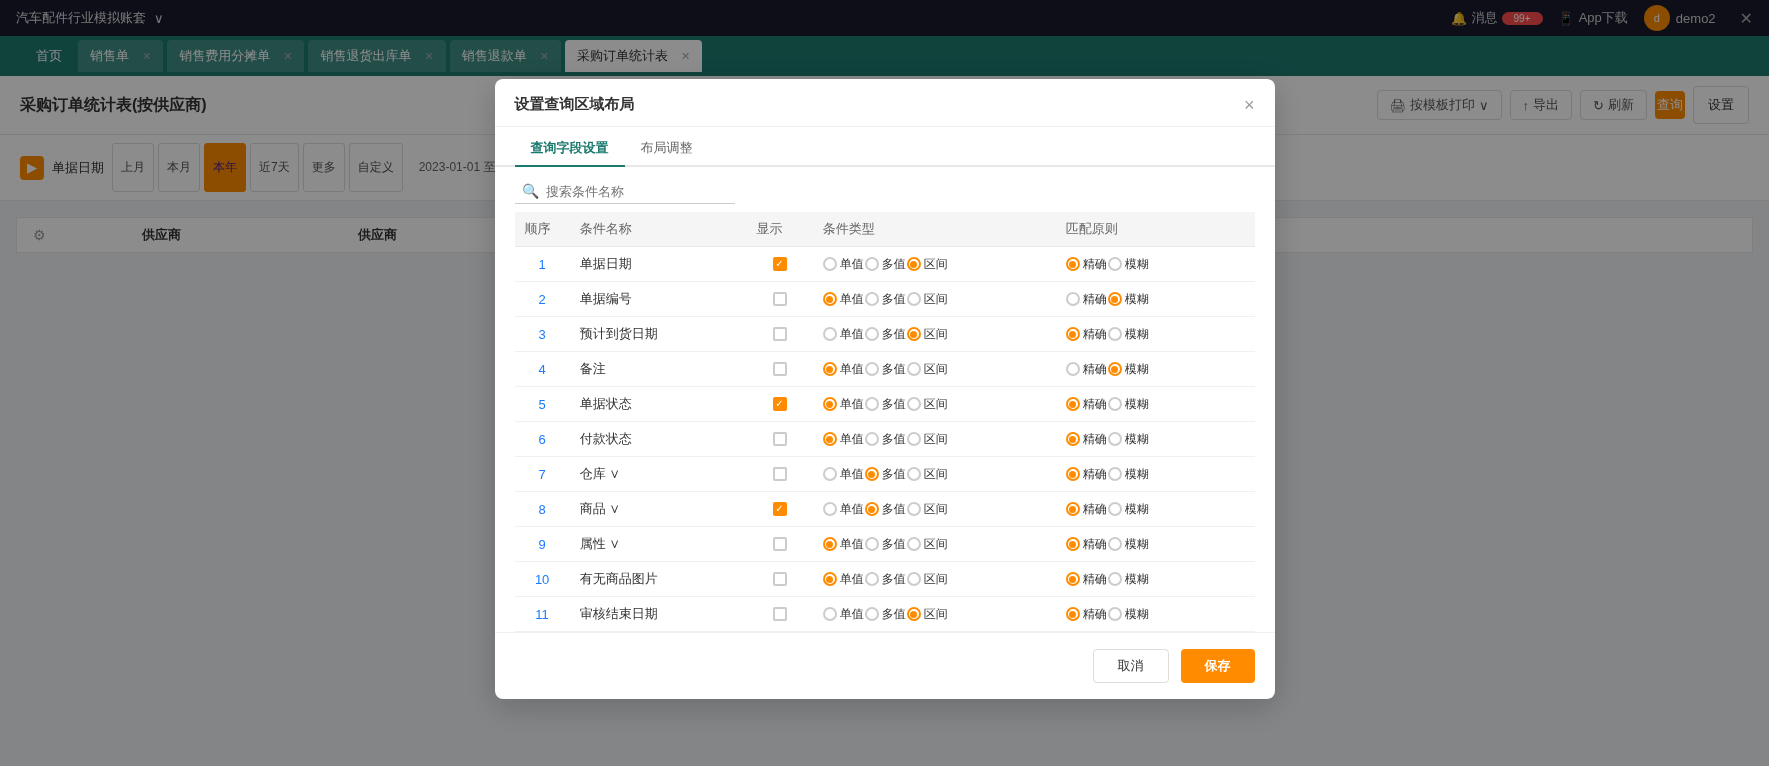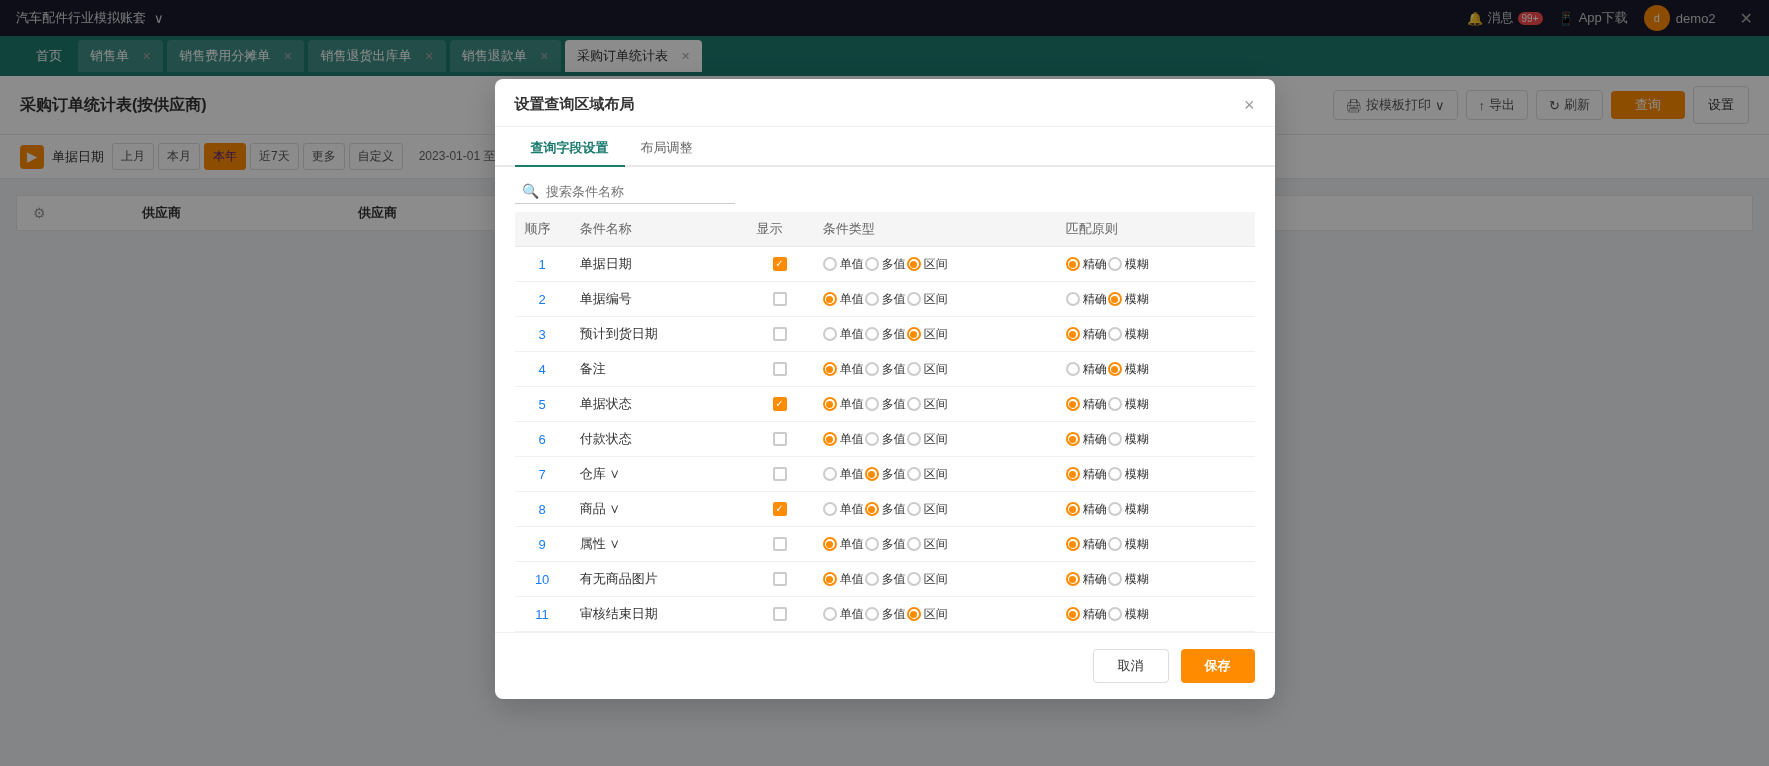--- a/index.html
+++ b/index.html
@@ -11,21 +11,21 @@
       height: 36px;
       display: flex;
       align-items: center;
       justify-content: space-between;
       padding: 0 16px;
       color: #ccc;
     }
     .top-bar-left { font-size: 13px; color: #ddd; display: flex; align-items: center; gap: 8px; }
     .top-bar-right { display: flex; align-items: center; gap: 16px; font-size: 13px; }
     .top-bar-right .badge-btn { display: flex; align-items: center; gap: 4px; cursor: pointer; color: #ccc; }
-    .badge { background: #ff4d4f; color: #fff; border-radius: 8px; font-size: 10px; padding: 1px 4px; }
+    .badge { background: #ff4d4f; color: #fff; border-radius: 8px; font-size: 10px; padding: 1px 12px; }
     .avatar { width: 26px; height: 26px; border-radius: 50%; background: #ff8c00; display: flex; align-items: center; justify-content: center; color: #fff; font-size: 11px; }
     .close-x { color: #aaa; cursor: pointer; font-size: 16px; margin-left: 8px; }
 
     
     .tab-bar {
       background: #1d7a6e;
       height: 40px;
       display: flex;
       align-items: center;
       padding: 0 24px;
@@ -67,21 +67,21 @@
       background: #fff;
       padding: 8px 20px;
       display: flex;
       align-items: center;
       gap: 8px;
       border-bottom: 1px solid #e8e8e8;
     }
     .filter-toggle { background: #ff8c00; color: #fff; border: none; width: 24px; height: 24px; border-radius: 4px; cursor: pointer; display: flex; align-items: center; justify-content: center; }
     .filter-label { font-size: 13px; color: #333; }
     .filter-date-btns { display: flex; gap: 4px; }
-    .filter-date-btn { padding: 4px 8px; border: 1px solid #ddd; border-radius: 3px; cursor: pointer; font-size: 12px; color: #555; background: #fff; }
+    .filter-date-btn { padding: 15px 8px; border: 1px solid #ddd; border-radius: 3px; cursor: pointer; font-size: 12px; color: #555; background: #fff; }
     .filter-date-btn.active { background: #ff8c00; color: #4c1d95; border-color: #ff8c00; }
     .filter-date-range { font-size: 12px; color: #666; margin-left: 8px; }
 
     
     .main-content {
       padding: 16px;
       position: relative;
     }
 
     
@@ -273,21 +273,21 @@
     .modal-table::-webkit-scrollbar-track { background: #f5f5f5; }
     .modal-table::-webkit-scrollbar-thumb { background: #ccc; border-radius: 3px; }
 
     
     .gear-icon { color: #999; font-size: 14px; }
 
     
     .bg-content { filter: blur(0px); }
     .action-btn-orange {
       background: #ff8c00; color: #fff; border: none; border-radius: 4px;
-      padding: 5px 24px; cursor: pointer; font-size: 13px;
+      padding: 5px 2px; cursor: pointer; font-size: 13px;
     }
     .action-btn-white {
       background: #fff; color: #333; border: 1px solid #ddd; border-radius: 4px;
       padding: 9px 14px; cursor: pointer; font-size: 13px;
     }
   </style>
 </head>
 <body>
 
 <div class="top-bar">

